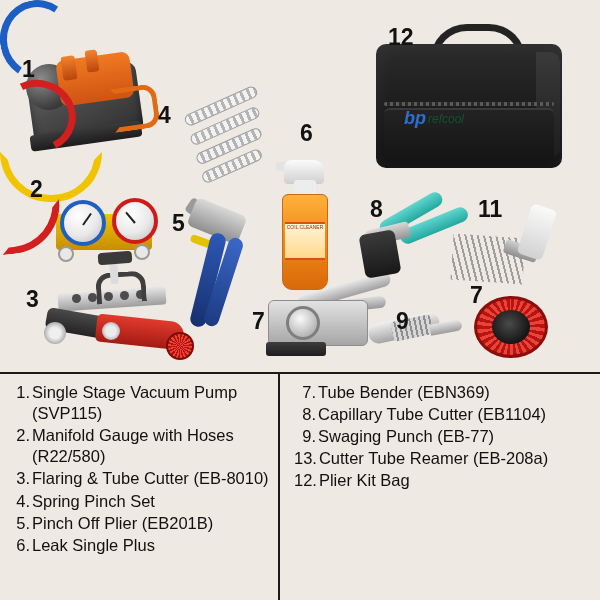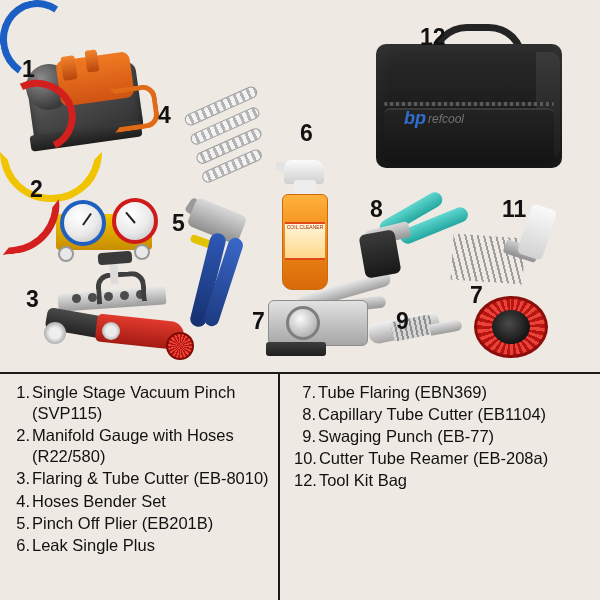--- a/index.html
+++ b/index.html
@@ -430,21 +430,21 @@
     width: 170px; height: 4px; border-radius: 2px;
     background: repeating-linear-gradient(90deg,#5a5a5a 0 3px,#2a2a2a 3px 6px);
   }
   #bag-logo {
     position: absolute; left: 404px; top: 108px;
     font-size: 18px; font-weight: bold; color: #2d6fd0;
     font-style: italic;
   }
   #bag-brand {
     position: absolute; left: 428px; top: 112px;
-    font-size: 12px; color: #737373; font-style: italic;
+    font-size: 12px; color: #14532d; font-style: italic;
   }
   #bag-side {
     position: absolute; left: 536px; top: 52px;
     width: 24px; height: 106px; border-radius: 0 10px 10px 0;
     background: linear-gradient(180deg,#3a3a3a,#1d1d1d);
   }
 
   
   #legend {
     position: absolute;
@@ -594,79 +594,79 @@
       <div id="reamer"></div>
       <div id="reamer-inner"></div>
     </div>
     <div class="num" style="left:470px; top:284px;">7</div>
 
     <div class="item">
       <div id="fin-bristles"></div>
       <div id="fin-band"></div>
       <div id="fin-handle"></div>
     </div>
-    <div class="num" style="left:502px; top:198px;">11</div>
+    <div class="num" style="left:478px; top:198px;">11</div>
 
     <div class="item">
       <div id="bag-handle"></div>
       <div id="bag"></div>
       <div id="bag-side"></div>
       <div id="bag-zip"></div>
       <div id="bag-pocket"></div>
       <div id="bag-logo">bp</div>
       <div id="bag-brand">refcool</div>
     </div>
-    <div class="num" style="left:388px; top:26px;margin-left:32px;">12</div>
+    <div class="num" style="left:388px; top:26px;">12</div>
 
   </div>
 
   <div id="legend">
     <div class="legend-col" id="legend-col-left">
       <div class="legend-item">
         <span class="legend-num">1.</span>
-        <span class="legend-text">Single Stage Vacuum Pinch (SVP115)</span>
+        <span class="legend-text">Single Stage Vacuum Pump (SVP115)</span>
       </div>
       <div class="legend-item">
         <span class="legend-num">2.</span>
         <span class="legend-text">Manifold Gauge with Hoses (R22/580)</span>
       </div>
       <div class="legend-item">
         <span class="legend-num">3.</span>
         <span class="legend-text">Flaring &amp; Tube Cutter (EB-8010)</span>
       </div>
       <div class="legend-item">
         <span class="legend-num">4.</span>
-        <span class="legend-text">Hoses Bender Set</span>
+        <span class="legend-text">Spring Pinch Set</span>
       </div>
       <div class="legend-item">
         <span class="legend-num">5.</span>
         <span class="legend-text">Pinch Off Plier (EB201B)</span>
       </div>
       <div class="legend-item">
         <span class="legend-num">6.</span>
         <span class="legend-text">Leak Single Plus</span>
       </div>
     </div>
     <div class="legend-col" id="legend-col-right">
       <div class="legend-item">
         <span class="legend-num">7.</span>
-        <span class="legend-text">Tube Flaring (EBN369)</span>
+        <span class="legend-text">Tube Bender (EBN369)</span>
       </div>
       <div class="legend-item">
         <span class="legend-num">8.</span>
         <span class="legend-text">Capillary Tube Cutter (EB1104)</span>
       </div>
       <div class="legend-item">
         <span class="legend-num">9.</span>
         <span class="legend-text">Swaging Punch (EB-77)</span>
       </div>
       <div class="legend-item">
-        <span class="legend-num">10.</span>
+        <span class="legend-num">13.</span>
         <span class="legend-text">Cutter Tube Reamer (EB-208a)</span>
       </div>
       <div class="legend-item">
         <span class="legend-num">12.</span>
-        <span class="legend-text">Tool Kit Bag</span>
+        <span class="legend-text">Plier Kit Bag</span>
       </div>
     </div>
   </div>
 
 </div>
 
 </body></html>

